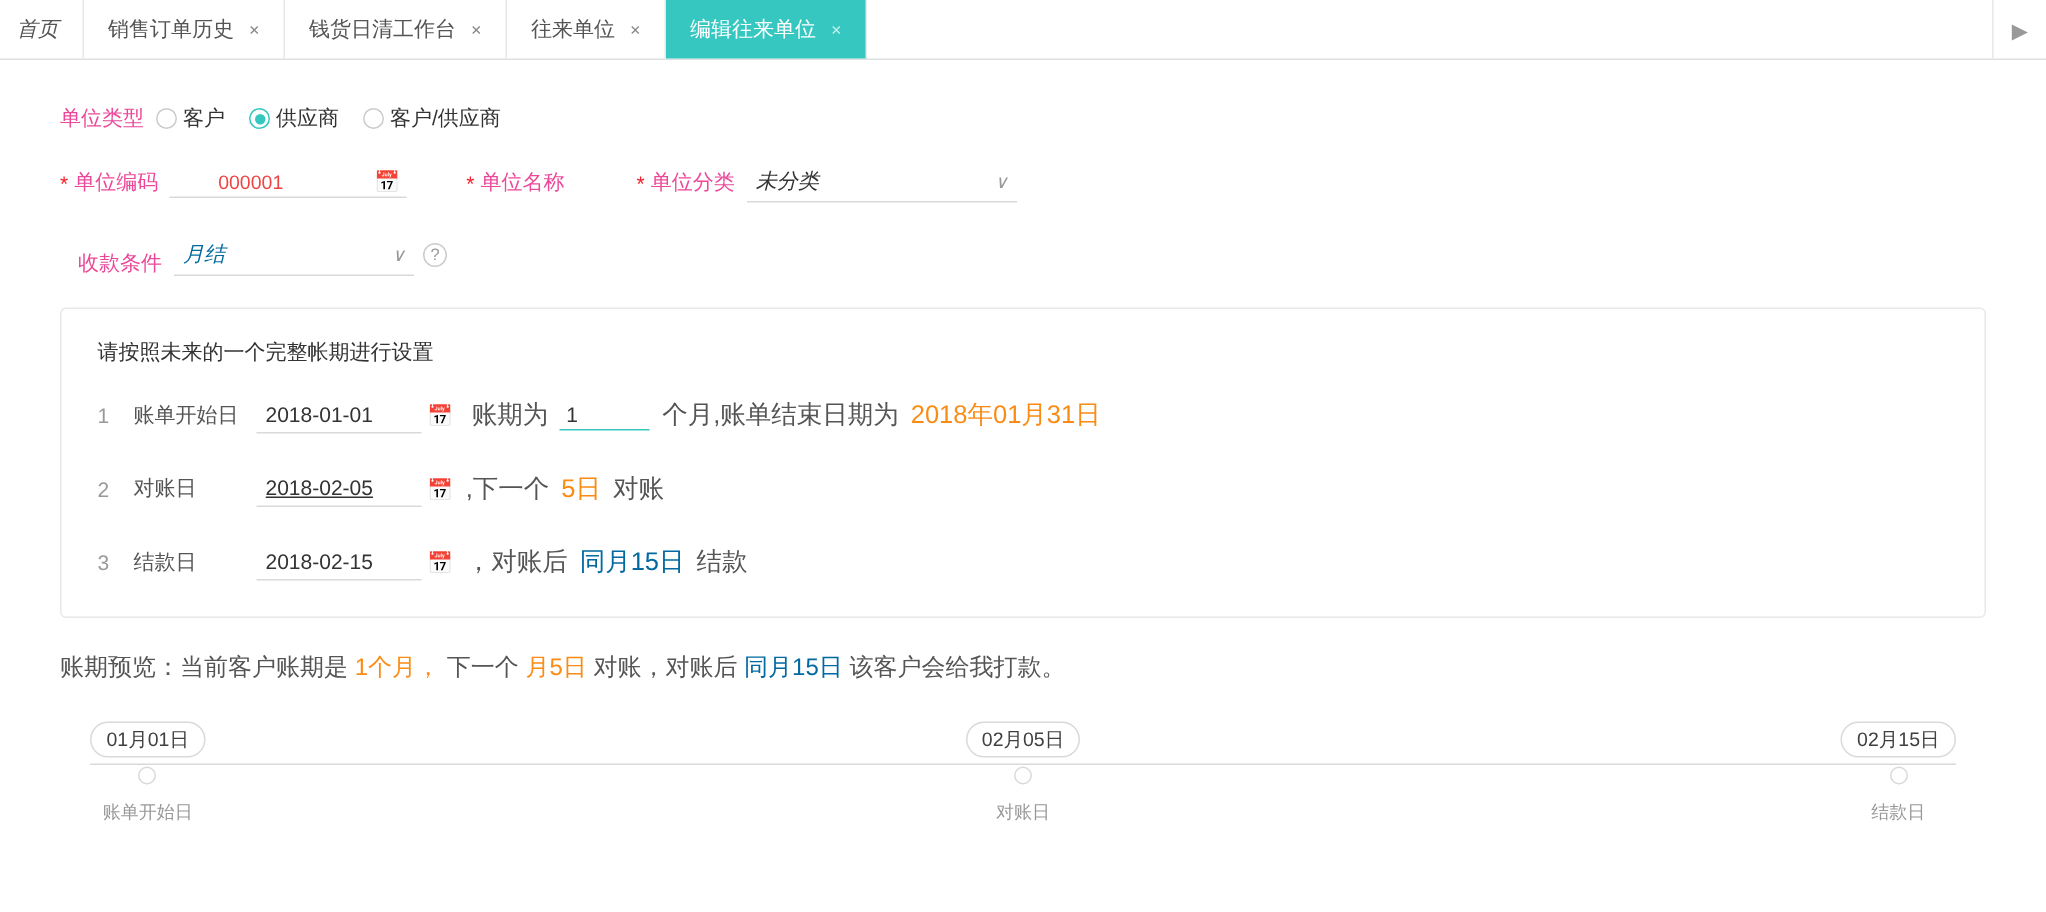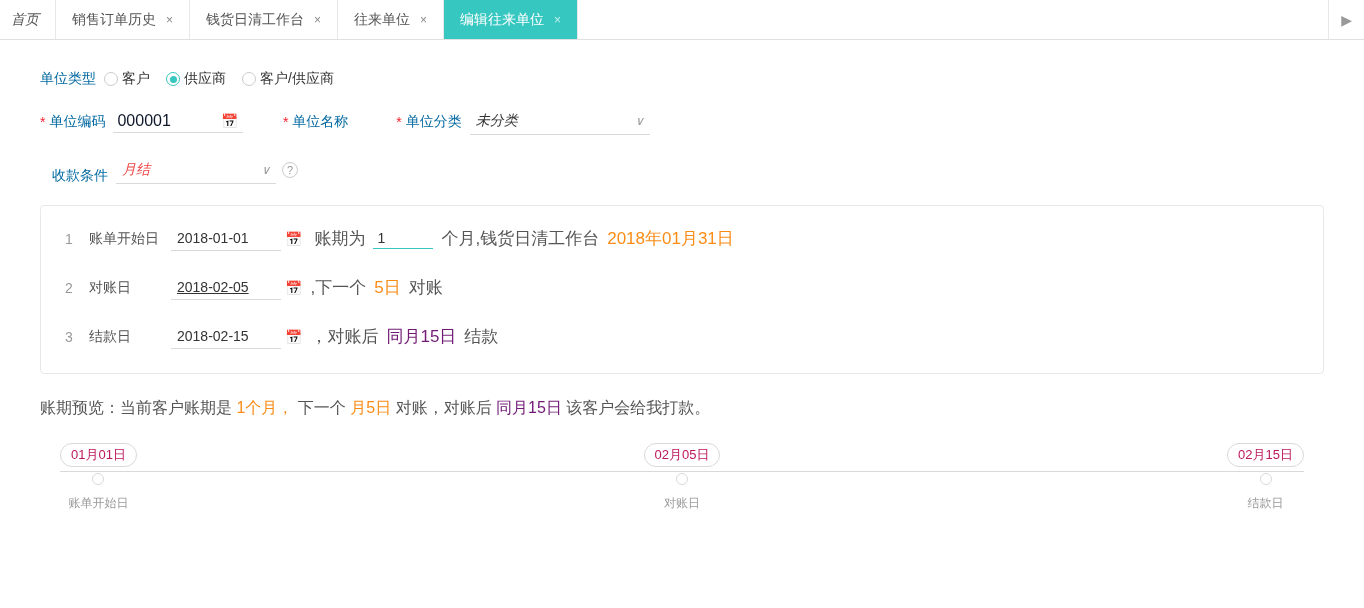--- a/index.html
+++ b/index.html
@@ -56,21 +56,21 @@
     }
 
     
     .form-row {
       display: flex;
       align-items: center;
       margin-bottom: 20px;
       gap: 0;
     }
     .form-label {
-      color: #0369a1;
+      color: #ec4899;
       margin-right: 8px;
       white-space: nowrap;
     }
     .required-star {
       color: #f5222d;
       margin-right: 4px;
     }
 
     
     .radio-group {
@@ -129,21 +129,21 @@
       align-items: center;
       border-bottom: 1px solid #d9d9d9;
       padding: 4px 6px;
       cursor: pointer;
       width: 160px;
       position: relative;
       font-style: italic;
     }
     .dropdown-wrap .dropdown-text {
       flex: 1;
-      color: #ef4444;
+      color: #0369a1;
     }
     .dropdown-arrow {
       color: #999;
       font-size: 12px;
       margin-left: 4px;
     }
     .dropdown-classify {
       width: 180px;
     }
 
@@ -186,21 +186,21 @@
       font-size: 14px;
       outline: none;
       color: #333;
     }
     .setting-note {
       color: #555;
       margin-left: 8px;
       font-size: 17px;
     }
     .highlight-orange { color: #fa8c16; }
-    .highlight-teal { color: #701a75; }
+    .highlight-teal { color: #0369a1; }
 
     
     .preview-text {
       font-size: 16px;
       color: #555;
       margin-bottom: 20px;
       line-height: 1.8;
     }
     .timeline-line {
       position: absolute;
@@ -230,21 +230,21 @@
       background: #fff;
       border: 1.5px solid #d9d9d9;
       margin-bottom: 6px;
     }
     .timeline-badge {
       background: #fff;
       border: 1px solid #d9d9d9;
       border-radius: 20px;
       padding: 2px 10px;
       font-size: 13px;
-      color: #be185d;
+      color: #404040;
       margin-bottom: 6px;
       white-space: nowrap;
     }
     .timeline-sub-label {
       font-size: 12px;
       color: #999;
       margin-top: 4px;
       white-space: nowrap;
     }
 
@@ -271,23 +271,24 @@
     .unit-code-wrap {
       display: flex;
       align-items: center;
       border-bottom: 1px solid #d9d9d9;
       padding: 2px 4px;
     }
     .unit-code-input {
       border: none;
       outline: none;
       width: 100px;
-      font-size: 16px;
-      color: #0f172a;
+      font-size: 13px;
+      color: #ef4444;
       background: transparent;
+      margin-left: 28px;
     }
   </style>
 </head>
 <body>
 
 <div class="tab-bar">
   <div class="tab-item">
     <span>首页</span>
   </div>
   <div class="tab-item">
@@ -357,29 +358,30 @@
   <div class="form-row">
     <span class="form-label" style="margin-left: 12px; margin-top: 12px;">收款条件</span>
     <div class="dropdown-wrap">
       <span class="dropdown-text">月结</span>
       <span class="dropdown-arrow">∨</span>
     </div>
     <span class="help-icon">?</span>
   </div>
 
   <div class="section-box">
+    <div class="section-title">请按照未来的一个完整帐期进行设置</div>
 
     <div class="setting-row">
       <span class="setting-num">1</span>
       <span class="setting-label">账单开始日</span>
       <input class="input-field" value="2018-01-01" style="width: 110px; border-bottom-color: rgb(217, 217, 217);">
       <span class="cal-icon">📅</span>
       <span class="setting-note" style="margin-left: 12px;">账期为</span>
       <input class="setting-input" value="1" style="width: 60px; margin-left: 8px;">
-      <span class="setting-note">个月,钱货日清工作台</span>
+      <span class="setting-note">个月,账单结束日期为</span>
       <span class="setting-note highlight-orange">2018年01月31日</span>
     </div>
 
     <div class="setting-row">
       <span class="setting-num">2</span>
       <span class="setting-label">对账日</span>
       <input class="input-field" value="2018-02-05" style="width: 110px; border-bottom-color: rgb(217, 217, 217); text-decoration: underline;">
       <span class="cal-icon">📅</span>
       <span class="setting-note">,下一个</span>
       <span class="setting-note highlight-orange">5日</span>

